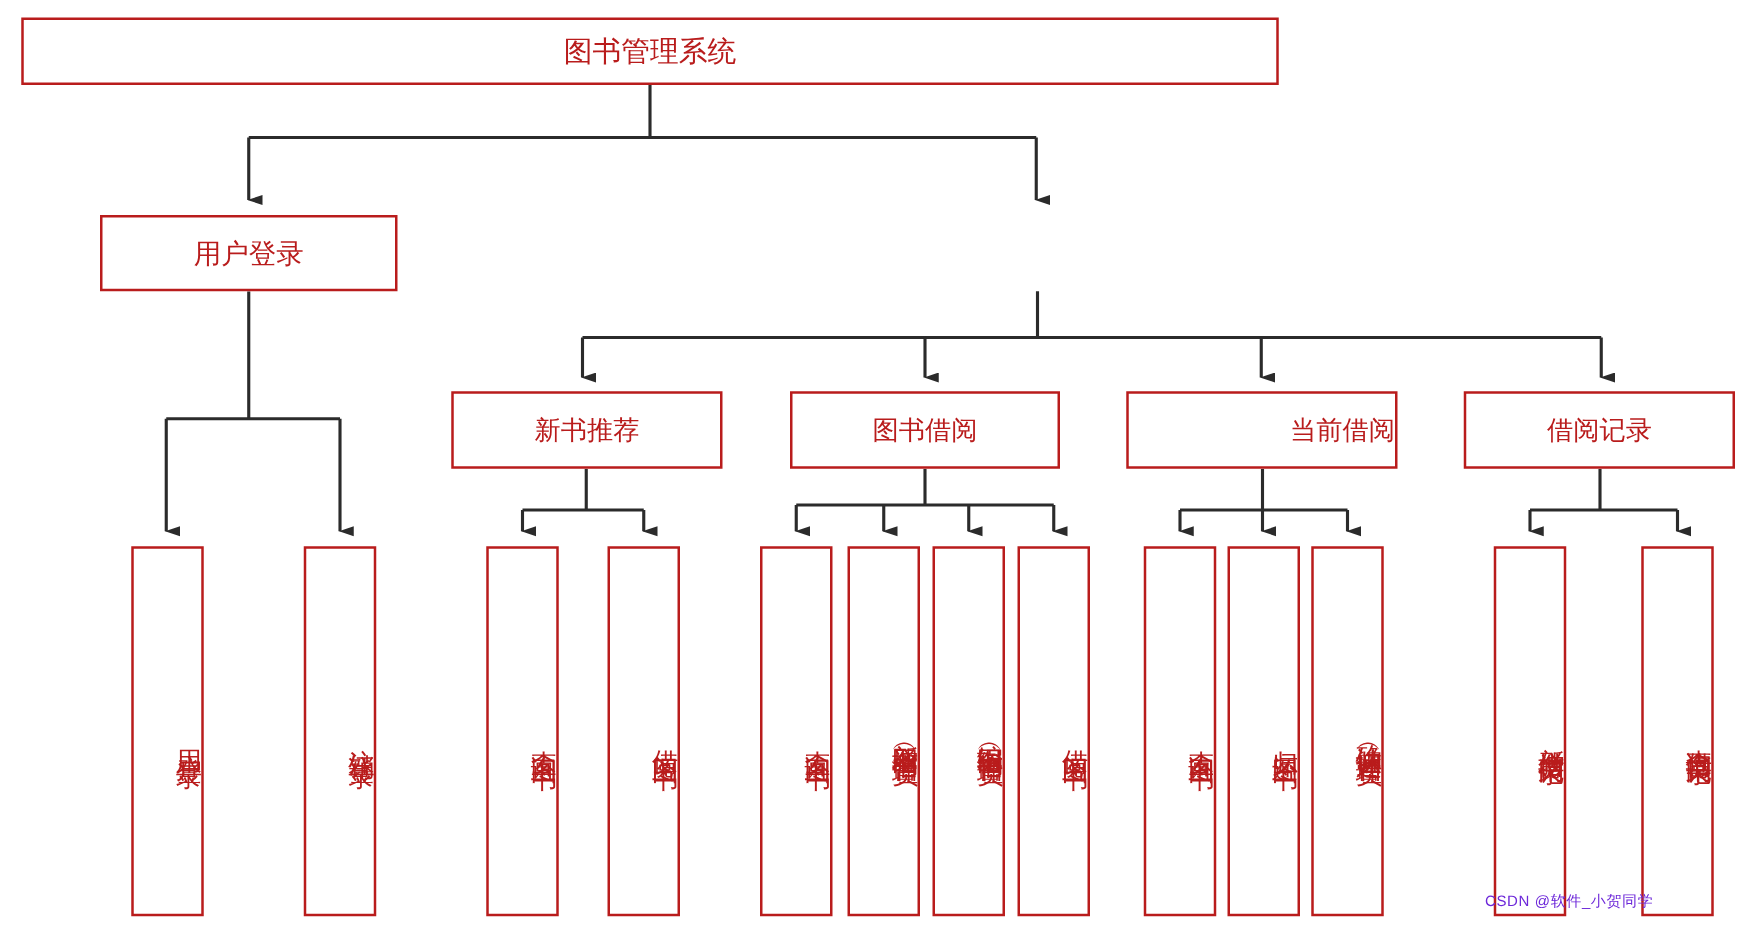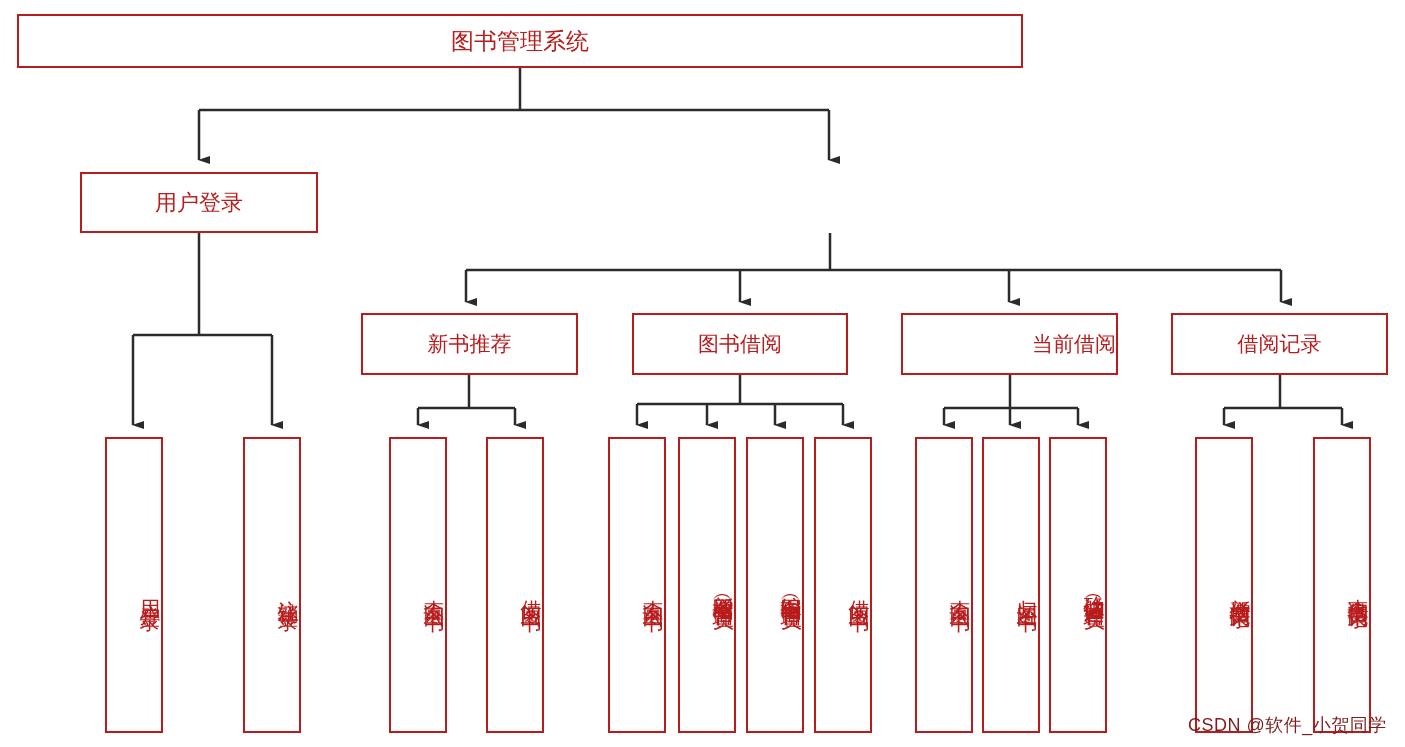--- a/index.html
+++ b/index.html
@@ -55,22 +55,22 @@
     left: 0;
     top: 0;
     width: 1405px;
     height: 747px;
     pointer-events: none;
   }
   .watermark {
     position: absolute;
     left: 1188px;
     top: 713px;
-    font-size: 18px;
-    color: #7f1d1d;
+    font-size: 12px;
+    color: #6d28d9;
     white-space: nowrap;
     letter-spacing: 0.5px;
   }
 </style>
 </head>
 <body>
 
 <div id="canvas">
 
   <svg class="links" viewBox="0 0 1405 747">

